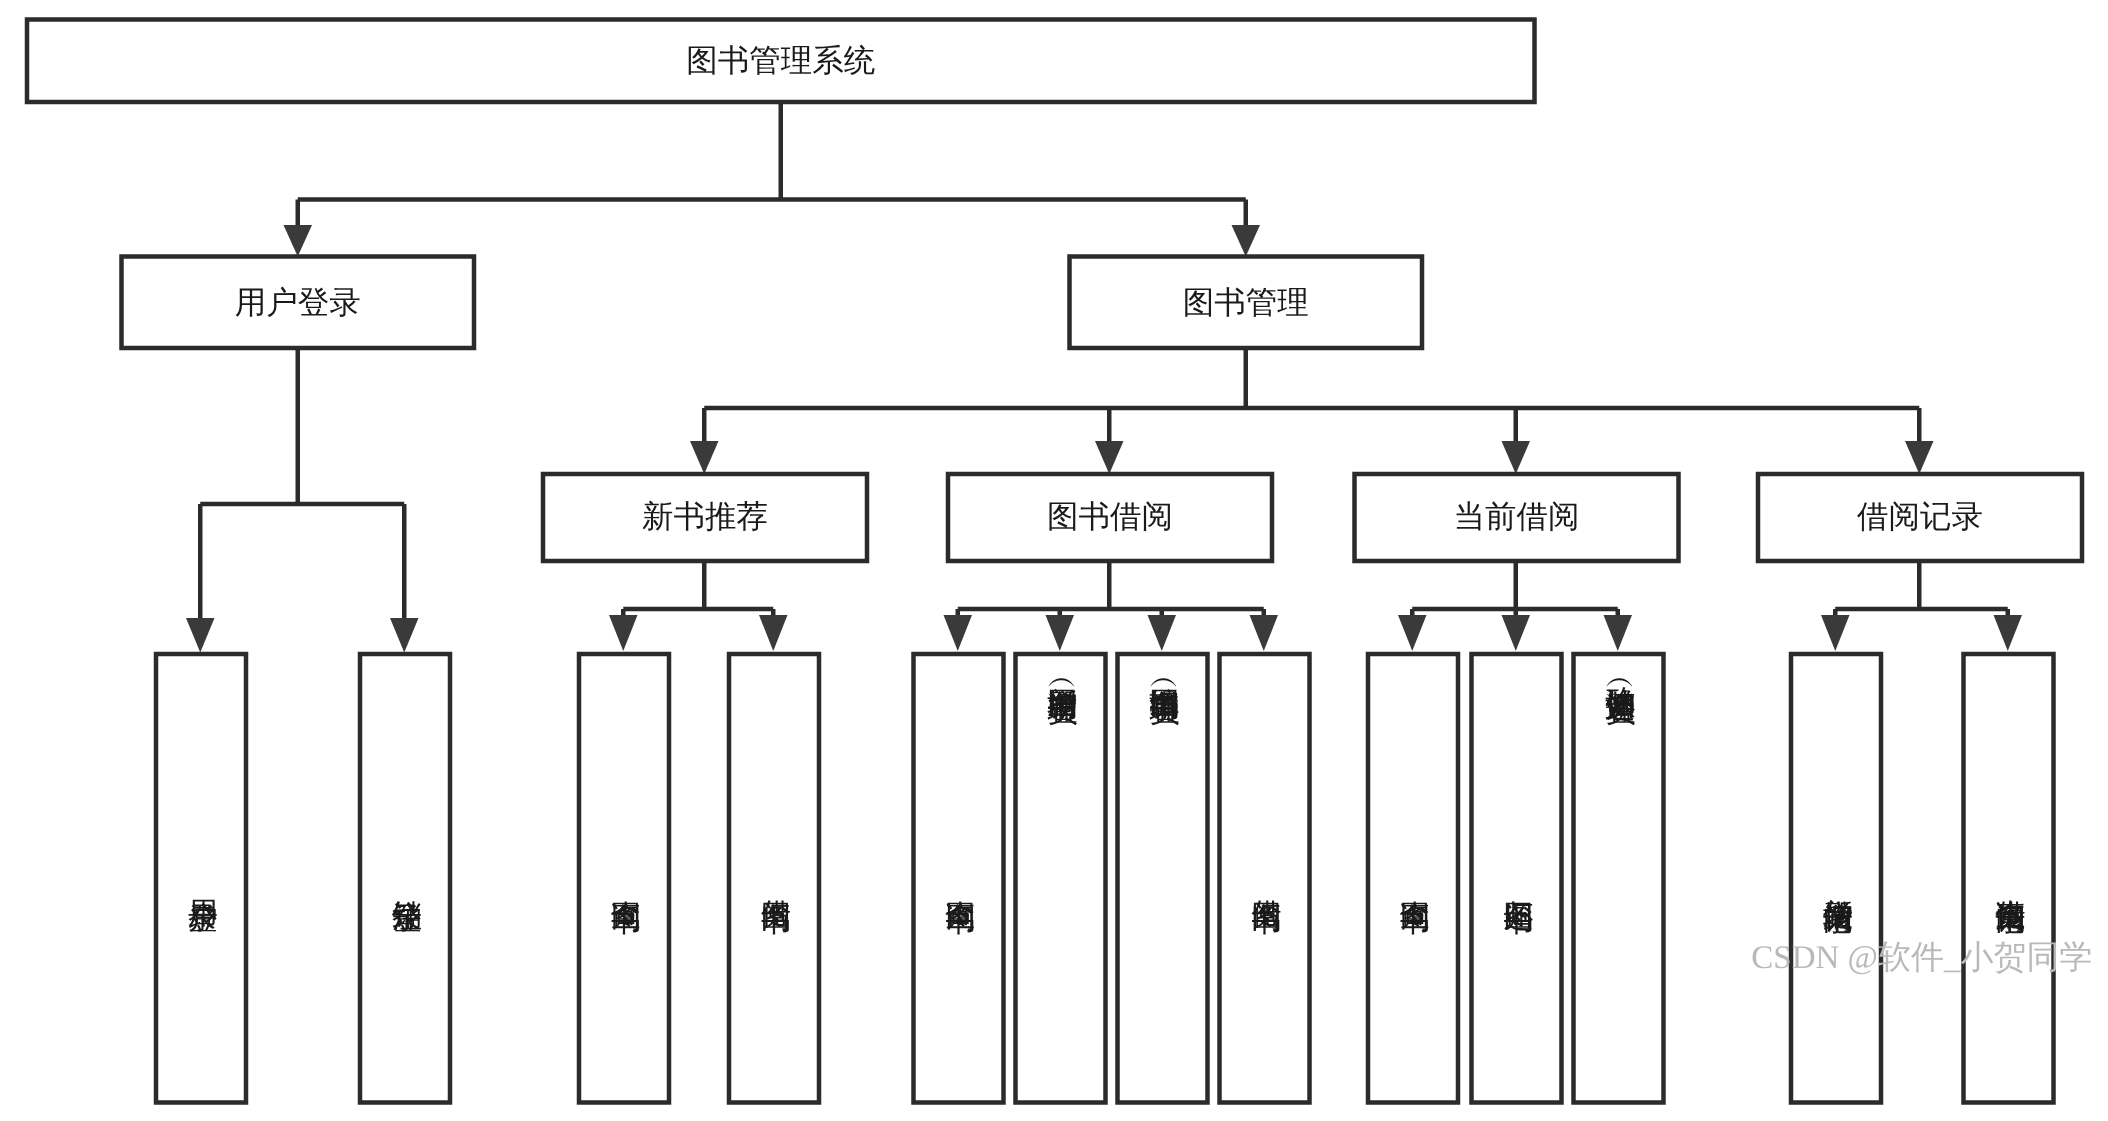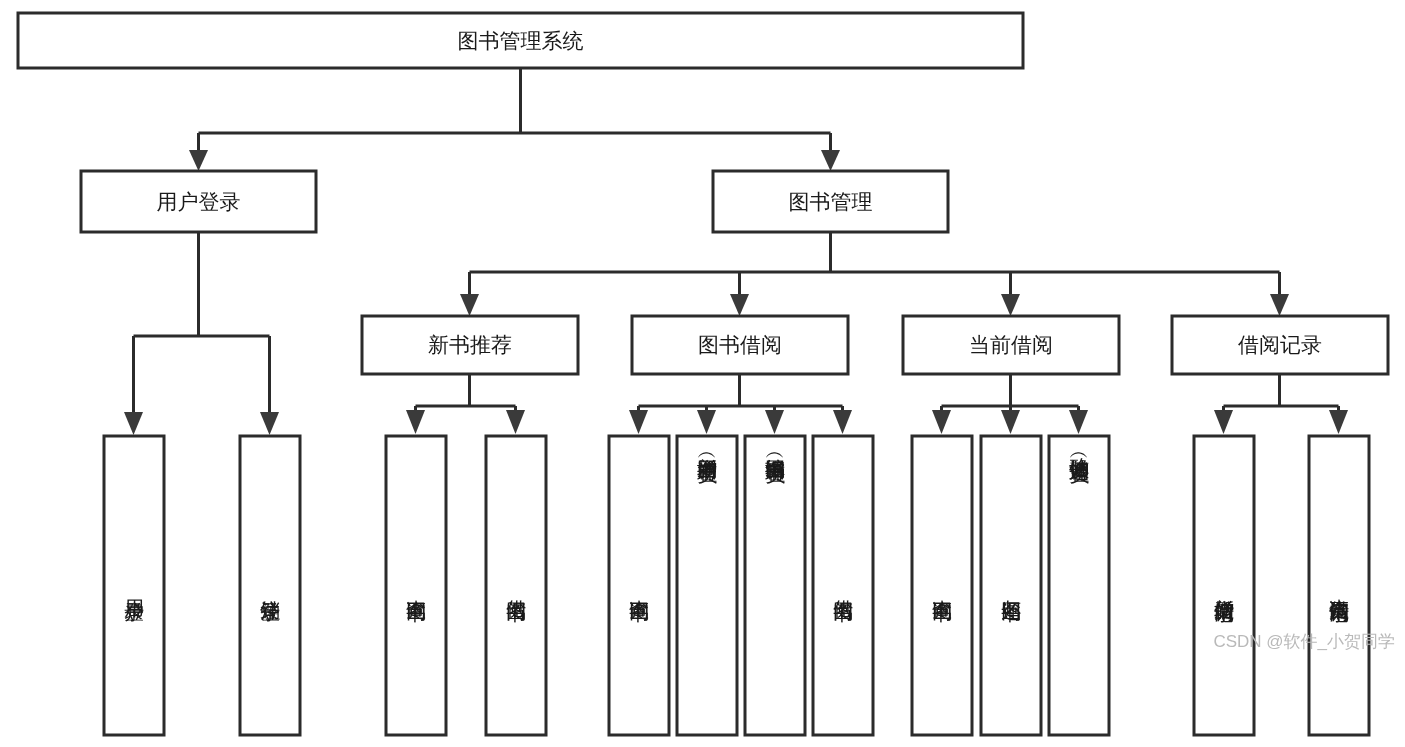--- a/index.html
+++ b/index.html
@@ -58,22 +58,22 @@
     line-height: 1.08;
     color: #1a1a1a;
     letter-spacing: 1px;
     white-space: nowrap;
     text-align: center;
   }
   .watermark {
     position: absolute;
     right: 10px;
     bottom: 6px;
-    font-family: Liberation Sans, sans-serif;
-    font-size: 17px;
+    font-family: Liberation Serif, serif;
+    font-size: 22px;
     color: #b9b9b9;
     white-space: nowrap;
     user-select: none;
     margin-top: 13px;
   }
 </style>
 </head>
 <body>
 
 <div id="diagram-root">

